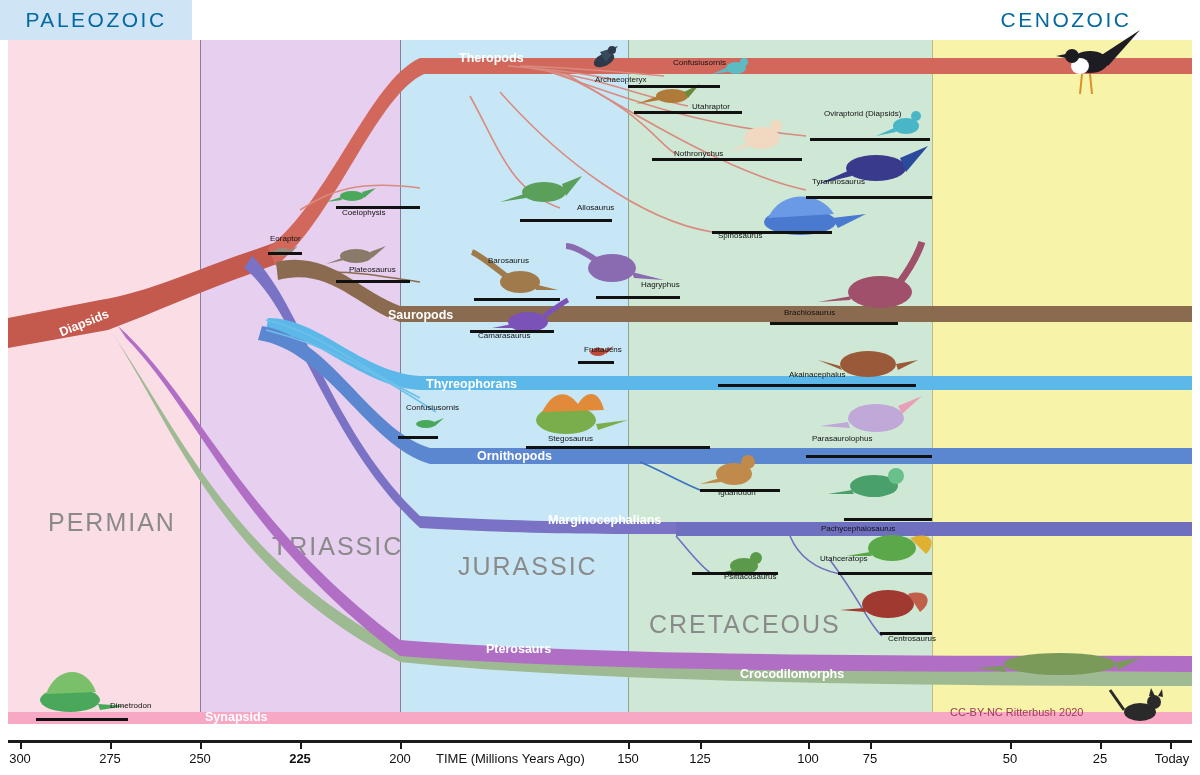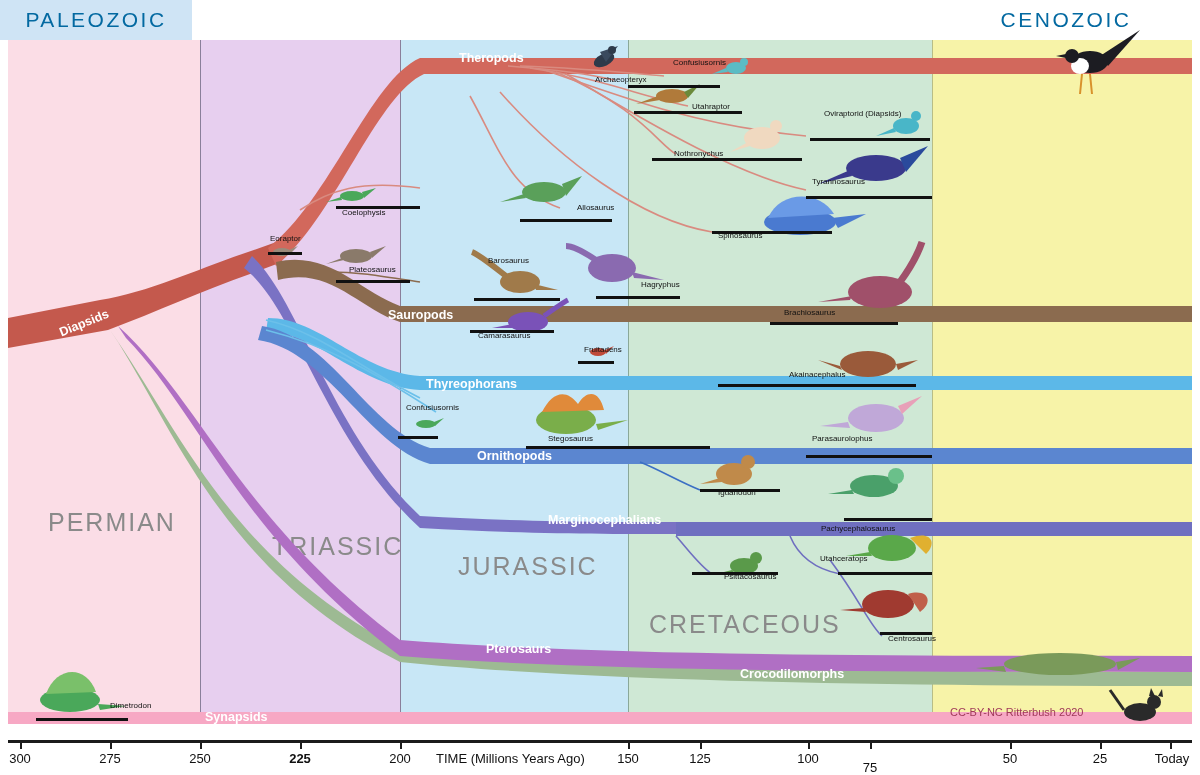--- a/index.html
+++ b/index.html
@@ -380,20 +380,20 @@
   <div class="tick" style="left:1170px;"></div>
 
   <div class="tick-label" style="left:20px;">300</div>
   <div class="tick-label" style="left:110px;">275</div>
   <div class="tick-label" style="left:200px;">250</div>
   <div class="tick-label" style="left:300px;font-weight:bold;">225</div>
   <div class="tick-label" style="left:400px;">200</div>
   <div class="tick-label" style="left:628px;">150</div>
   <div class="tick-label" style="left:700px;">125</div>
   <div class="tick-label" style="left:808px;">100</div>
-  <div class="tick-label" style="left:870px;margin-top:9px;">75</div>
+  <div class="tick-label" style="left:870px;">75</div>
   <div class="tick-label" style="left:1010px;">50</div>
   <div class="tick-label" style="left:1100px;">25</div>
   <div class="tick-label" style="left:1172px;">Today</div>
 
   <div class="axis-title" style="left:436px;">TIME   (Millions Years Ago)</div>
 
 </div>
 
 </body></html>

